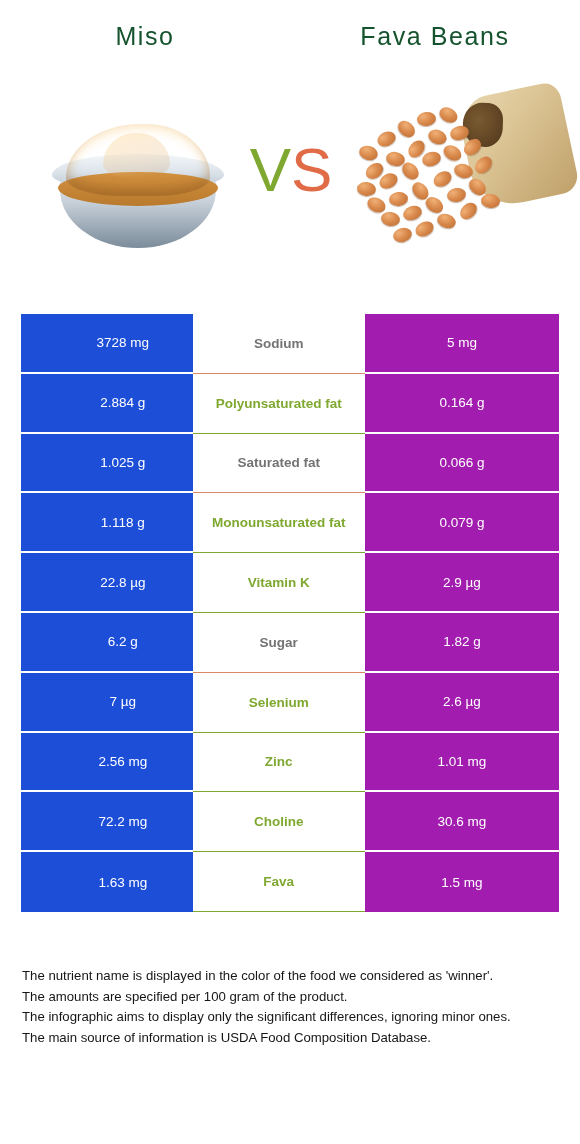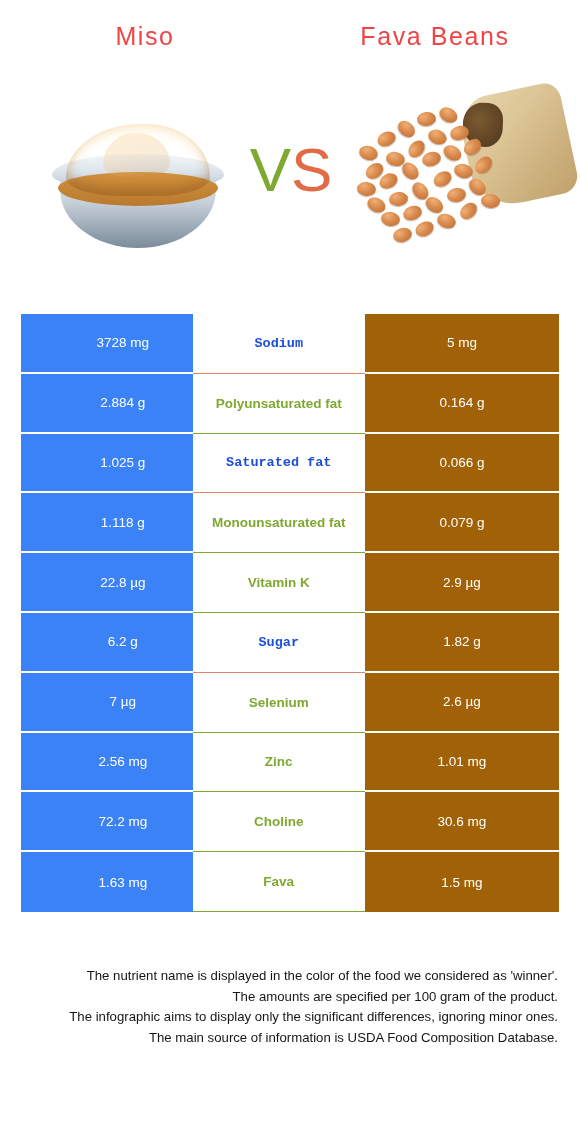--- a/index.html
+++ b/index.html
@@ -22,21 +22,21 @@
     height: 300px;
     width: 580px;
   }
   .food-title {
     position: absolute;
     top: 22px;
     font-family: "Liberation Sans", sans-serif;
     font-size: 25px;
     font-weight: 300;
     letter-spacing: 1.6px;
-    color: #ef4444;
+    color: #14532d;
     text-align: center;
     white-space: nowrap;
   }
   .food-title.left  { left: 0;   width: 290px; }
   .food-title.right { left: 290px; width: 290px; }
 
   
   .img-wrap {
     position: absolute;
     top: 90px;
@@ -160,56 +160,56 @@
   }
   .cell {
     display: flex;
     align-items: center;
     justify-content: center;
     font-size: 13.5px;
     box-sizing: border-box;
   }
   .cell.left-val {
     width: 178px;
-    background: #3b82f6;
+    background: #1d4ed8;
     color: #ffffff;
     border-bottom: 2px solid #ffffff;
     font-weight: 400;
     padding-left: 32px;
   }
   .cell.name {
     width: 180px;
     background: #ffffff;
     font-size: 13.5px;
     font-weight: 600;
     text-align: center;
     box-sizing: border-box;
   }
   .cell.right-val {
     width: 203px;
-    background: #a16207;
+    background: #a21caf;
     color: #ffffff;
     border-bottom: 2px solid #ffffff;
     font-weight: 400;
     text-align: center;
   }
   .row:last-child .cell.left-val,
   .row:last-child .cell.right-val { border-bottom: none; }
 
   .name.winner-green { color: #7FA830; border-bottom: 1px solid #7FA830; }
-  .name.winner-red   { color: #1d4ed8; border-bottom: 1px solid #D9866A; font-family: Liberation Mono, monospace; }
+  .name.winner-red   { color: #737373; border-bottom: 1px solid #D9866A; }
   .row:last-child .cell.name { border-bottom: 1px solid #7FA830; }
 
   
   .footer {
     position: absolute;
     left: 0;
     top: 966px;
     width: 580px;
-    text-align: right;
+    text-align: left;
     font-family: "Liberation Sans", sans-serif;
     font-size: 13.2px;
     line-height: 20.5px;
     color: #161616;
   }
   .footer p { margin: 0; padding: 0 22px; }
 </style>
 </head>
 <body>
 

